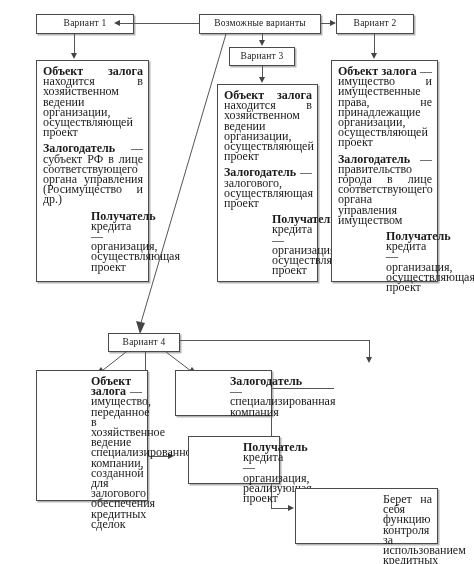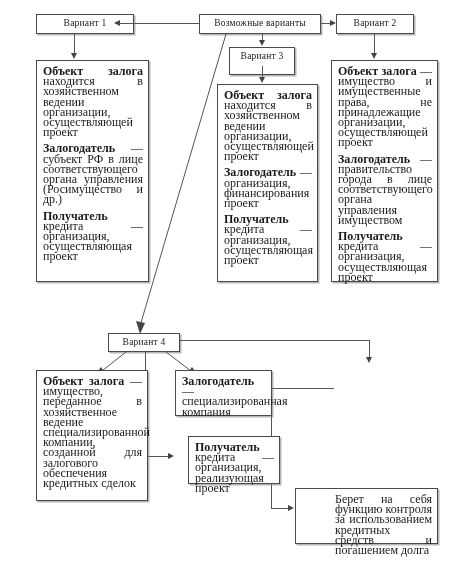--- a/index.html
+++ b/index.html
@@ -35,21 +35,21 @@
     font-size: 12px;
     line-height: 10.2px;
     text-align: justify;
     text-justify: inter-word;
     hyphens: manual;
   }
   .node.panel.plain {
     text-align: justify;
   }
   .para { margin: 0 0 6px 0; }
-  .para:last-child { margin-bottom: 0; }
+  .para:last-child { margin-bottom: 0; margin-left: 48px; }
   .para b { font-weight: bold; }
   .tight { margin-bottom: 0; }
 
   
   .ln {
     position: absolute;
     background: #555;
   }
   .h { height: 1px; }
   .v { width: 1px; }
@@ -89,21 +89,21 @@
   </div>
 
   <div class="node cap" style="left:199px; top:14px; width:122px; height:20px;">
     <span>Возможные варианты</span>
   </div>
 
   <div class="node cap" style="left:336px; top:14px; width:78px; height:20px;">
     <span>Вариант 2</span>
   </div>
 
-  <div class="node cap" style="left:229px; top:47px; width:66px; height:28px;">
+  <div class="node cap" style="left:229px; top:47px; width:66px; height:19px;">
     <span>Вариант 3</span>
   </div>
 
   <div class="ln h" style="left:118px; top:23px; width:82px;"></div>
   <div class="arw left" style="left:114px; top:20px;"></div>
 
   <div class="ln h" style="left:321px; top:23px; width:11px;"></div>
   <div class="arw right" style="left:330px; top:20px;"></div>
 
   <div class="ln v" style="left:262px; top:34px; height:7px;"></div>
@@ -119,21 +119,21 @@
   <div class="arw down" style="left:258.5px; top:77px;"></div>
 
   <div class="node panel" style="left:36px; top:60px; width:113px; height:222px;">
     <p class="para"><b>Объект залога</b><span> находится в хозяйственном ведении организации, осуществляющей проект</span></p>
     <p class="para"><b>Залогодатель</b><span> — субъект РФ в лице соответствующего органа управления (Росимущество и др.)</span></p>
     <p class="para"><b>Получатель</b><span> кредита — организация, осуществляющая проект</span></p>
   </div>
 
   <div class="node panel" style="left:217px; top:84px; width:101px; height:198px;">
     <p class="para"><b>Объект залога</b><span> находится в хозяйственном ведении организации, осуществляющей проект</span></p>
-    <p class="para"><b>Залогодатель</b><span> — организация, финансирования проект</span></p>
+    <p class="para"><b>Залогодатель</b><span> — залогового, осуществляющая проект</span></p>
     <p class="para"><b>Получатель</b><span> кредита — организация, осуществляющая проект</span></p>
   </div>
 
   <div class="node panel" style="left:331px; top:60px; width:107px; height:222px;">
     <p class="para"><b>Объект залога</b><span> — имущество и имущественные права, не принадлежащие организации, осуществляющей проект</span></p>
     <p class="para"><b>Залогодатель</b><span> — правительство города в лице соответствующего органа управления имуществом</span></p>
     <p class="para"><b>Получатель</b><span> кредита — организация, осуществляющая проект</span></p>
   </div>
 
   <svg class="diag" style="left:0; top:0; width:474px; height:564px;" viewBox="0 0 474 564">

